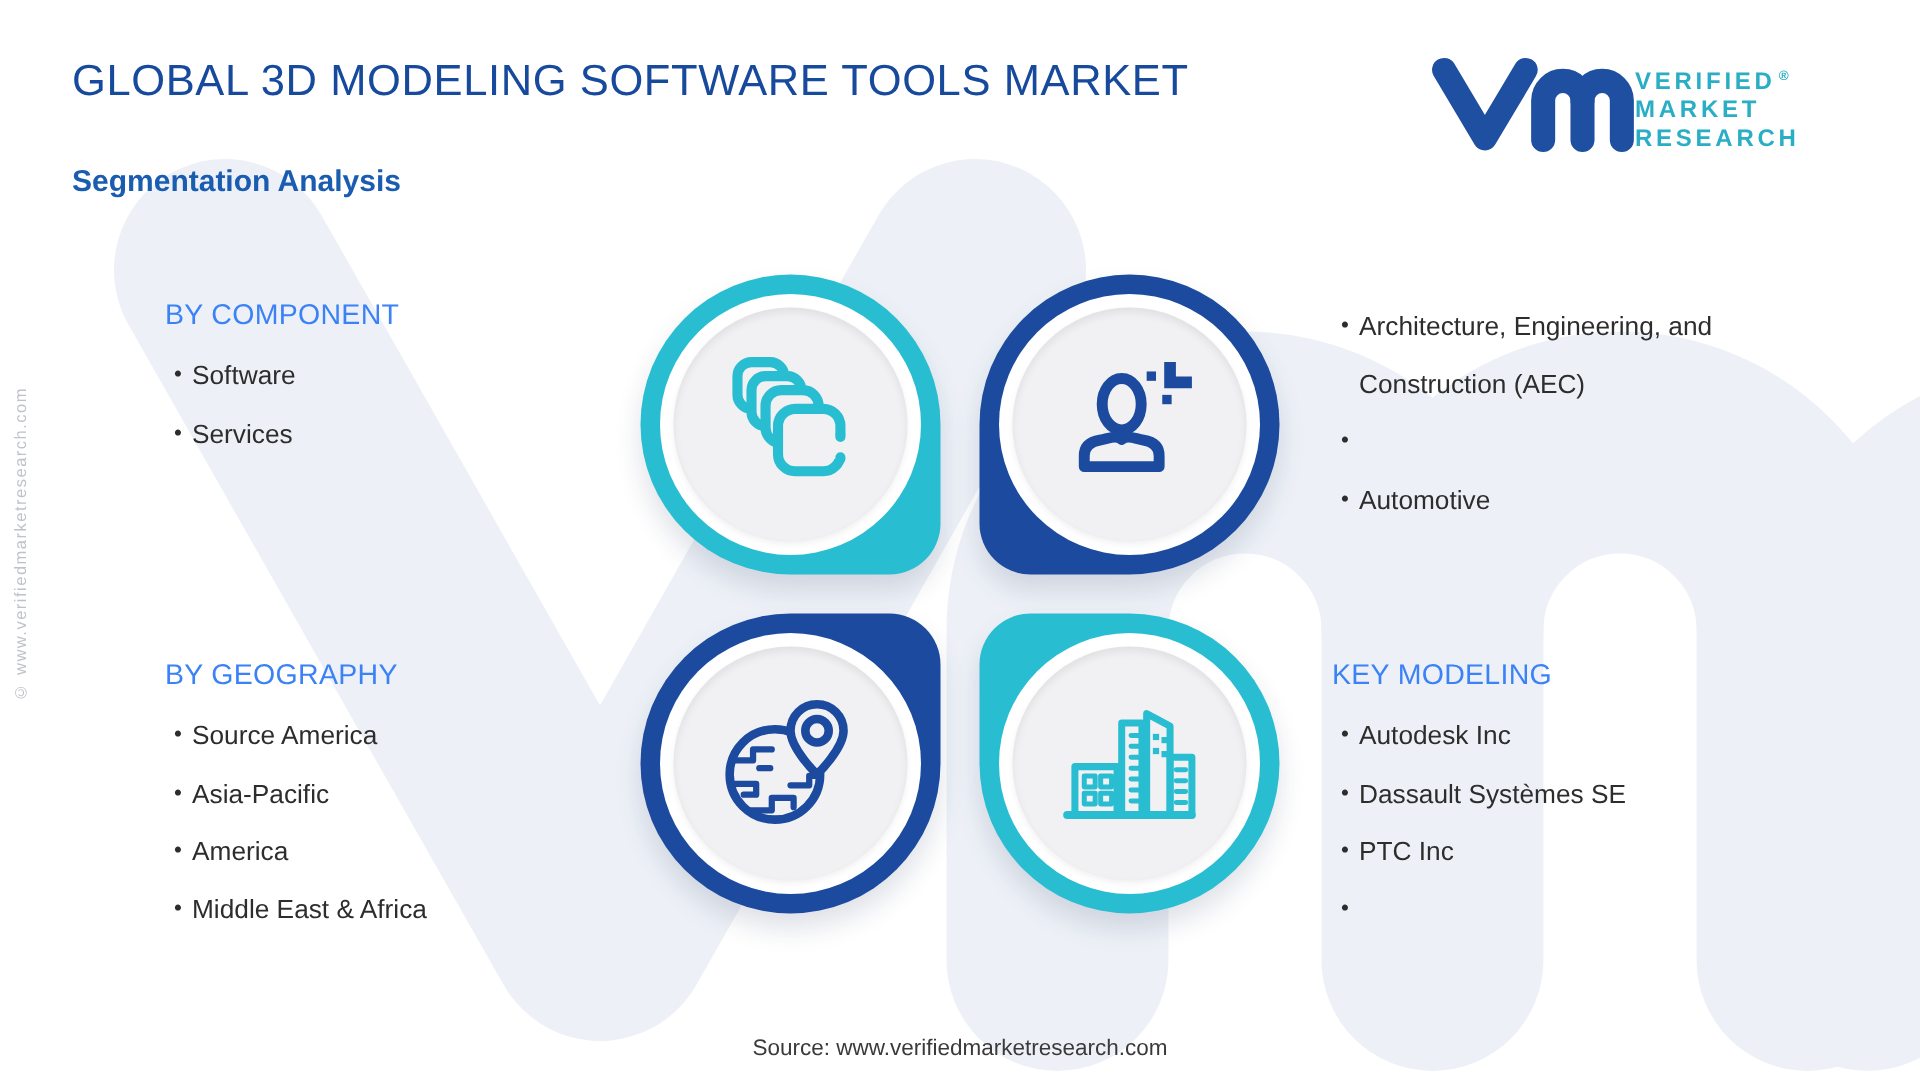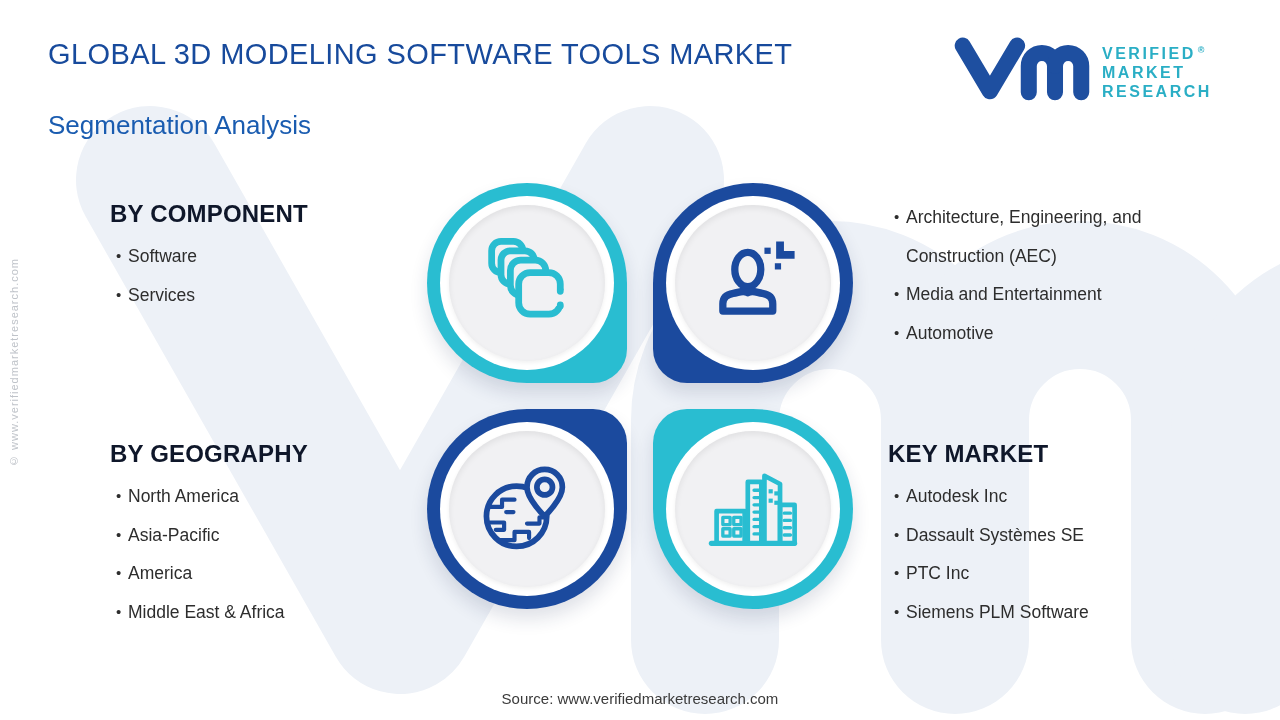--- a/index.html
+++ b/index.html
@@ -16,24 +16,24 @@
     writing-mode:vertical-rl; transform:rotate(180deg);
     font-size:11px; letter-spacing:1px; color:#bfc3c9;
   }
   
   .title {
     position:absolute; left:48px; top:38px; z-index:2;
     font-size:29px; font-weight:normal; letter-spacing:.4px; color:#174a9c;
   }
   .subtitle {
     position:absolute; left:48px; top:110px; z-index:2;
-    font-size:26px; font-weight:normal; color:#1a5cb0;
-  }
-  
-  .logo { position:absolute; left:952px; top:33px; z-index:2; display:flex; align-items:flex-end; gap:12px; }
+    font-size:20px; font-weight:bold; color:#1a5cb0;
+  }
+  
+  .logo { position:absolute; left:952px; top:33px; z-index:2; display:flex; align-items:flex-end; gap:0; }
   .logo-mark { width:138px; height:68px; }
   .logo-text { padding-top:8px; font-weight:bold; font-size:16px; line-height:19px; letter-spacing:2.5px; color:#2aaec5; }
   .logo-text sup { font-size:9px; letter-spacing:0; margin-left:2px; }
   
   .diagram { position:absolute; left:427px; top:183px; width:426px; height:426px; z-index:1; }
   .petal { position:absolute; width:200px; height:200px; }
   .p-tl { left:0;   top:0; }
   .p-tr { left:226px; top:0; }
   .p-bl { left:0;   top:226px; }
   .p-br { left:226px; top:226px; }
@@ -45,21 +45,21 @@
   .disc-white { position:absolute; inset:13px; background:#ffffff; border-radius:50%; }
   .disc-gray  { position:absolute; inset:22px; background:#f1f1f3; border-radius:50%;
                 box-shadow:inset 0 3px 6px rgba(0,0,0,.07), 0 2px 4px rgba(0,0,0,.06); }
   .q-icon { position:absolute; inset:0; margin:auto; width:104px; height:104px; }
   
   .sec { position:absolute; width:316px; z-index:2; }
   .sec-component   { left:110px; top:200px; }
   .sec-application { left:888px; top:198px; }
   .sec-geography   { left:110px; top:440px; }
   .sec-players     { left:888px; top:440px; }
-  .sec h2 { font-size:24px; font-weight:bold; letter-spacing:.2px; color:#0f172a; margin-bottom:9px; }
+  .sec h2 { font-size:19px; font-weight:normal; letter-spacing:.2px; color:#3b82f6; margin-bottom:9px; }
   .li { display:flex; align-items:flex-start; line-height:38.5px; font-size:17.5px; color:#2d2d2d; }
   .blt { width:8px; font-size:15px; margin-left:6px; flex:0 0 auto; }
   .txt { margin-left:4px; }
   
   .source {
     position:absolute; left:0; right:0; top:690px; z-index:2;
     text-align:center; font-size:15px; color:#3a3a3a;
   }
 </style>
 </head>
@@ -185,61 +185,59 @@
   </div>
 </div>
 
 <div class="sec sec-application">
   <div class="li">
     <span class="blt">•</span>
     <span class="txt">Architecture, Engineering, and Construction (AEC)</span>
   </div>
   <div class="li">
     <span class="blt">•</span>
-    <span class="txt">Media and Entertainment</span>
   </div>
   <div class="li">
     <span class="blt">•</span>
     <span class="txt">Automotive</span>
   </div>
 </div>
 
 <div class="sec sec-geography">
   <h2>BY GEOGRAPHY</h2>
   <div class="li">
     <span class="blt">•</span>
-    <span class="txt">North America</span>
+    <span class="txt">Source America</span>
   </div>
   <div class="li">
     <span class="blt">•</span>
     <span class="txt">Asia-Pacific</span>
   </div>
   <div class="li">
     <span class="blt">•</span>
     <span class="txt">America</span>
   </div>
   <div class="li">
     <span class="blt">•</span>
     <span class="txt">Middle East &amp; Africa</span>
   </div>
 </div>
 
 <div class="sec sec-players">
-  <h2>KEY MARKET</h2>
+  <h2>KEY MODELING</h2>
   <div class="li">
     <span class="blt">•</span>
     <span class="txt">Autodesk Inc</span>
   </div>
   <div class="li">
     <span class="blt">•</span>
     <span class="txt">Dassault Systèmes SE</span>
   </div>
   <div class="li">
     <span class="blt">•</span>
     <span class="txt">PTC Inc</span>
   </div>
   <div class="li">
     <span class="blt">•</span>
-    <span class="txt">Siemens PLM Software</span>
   </div>
 </div>
 
 <div class="source">Source: www.verifiedmarketresearch.com</div>
 
 </body></html>

